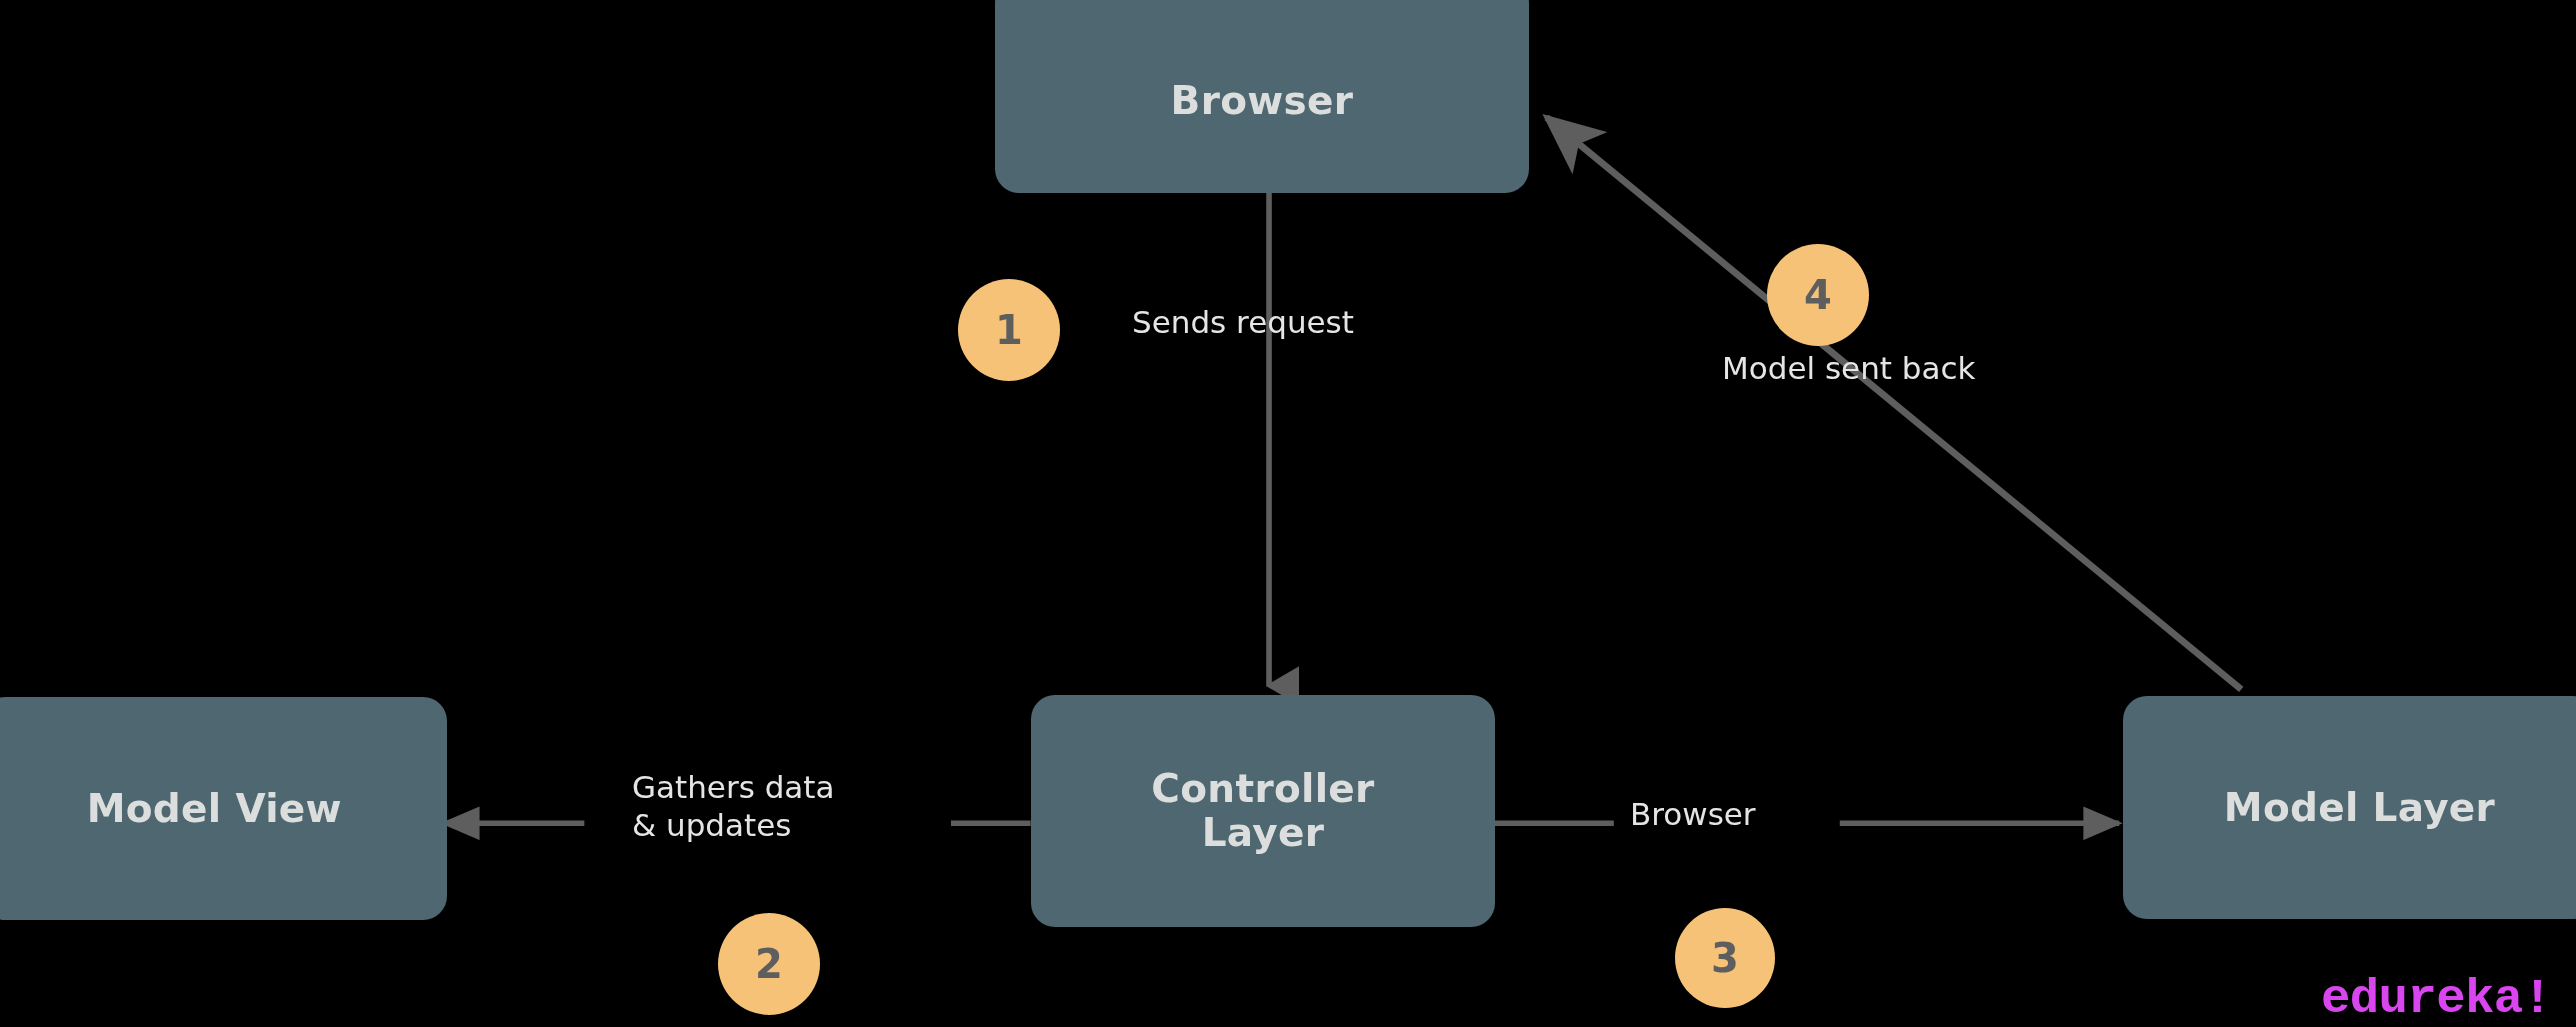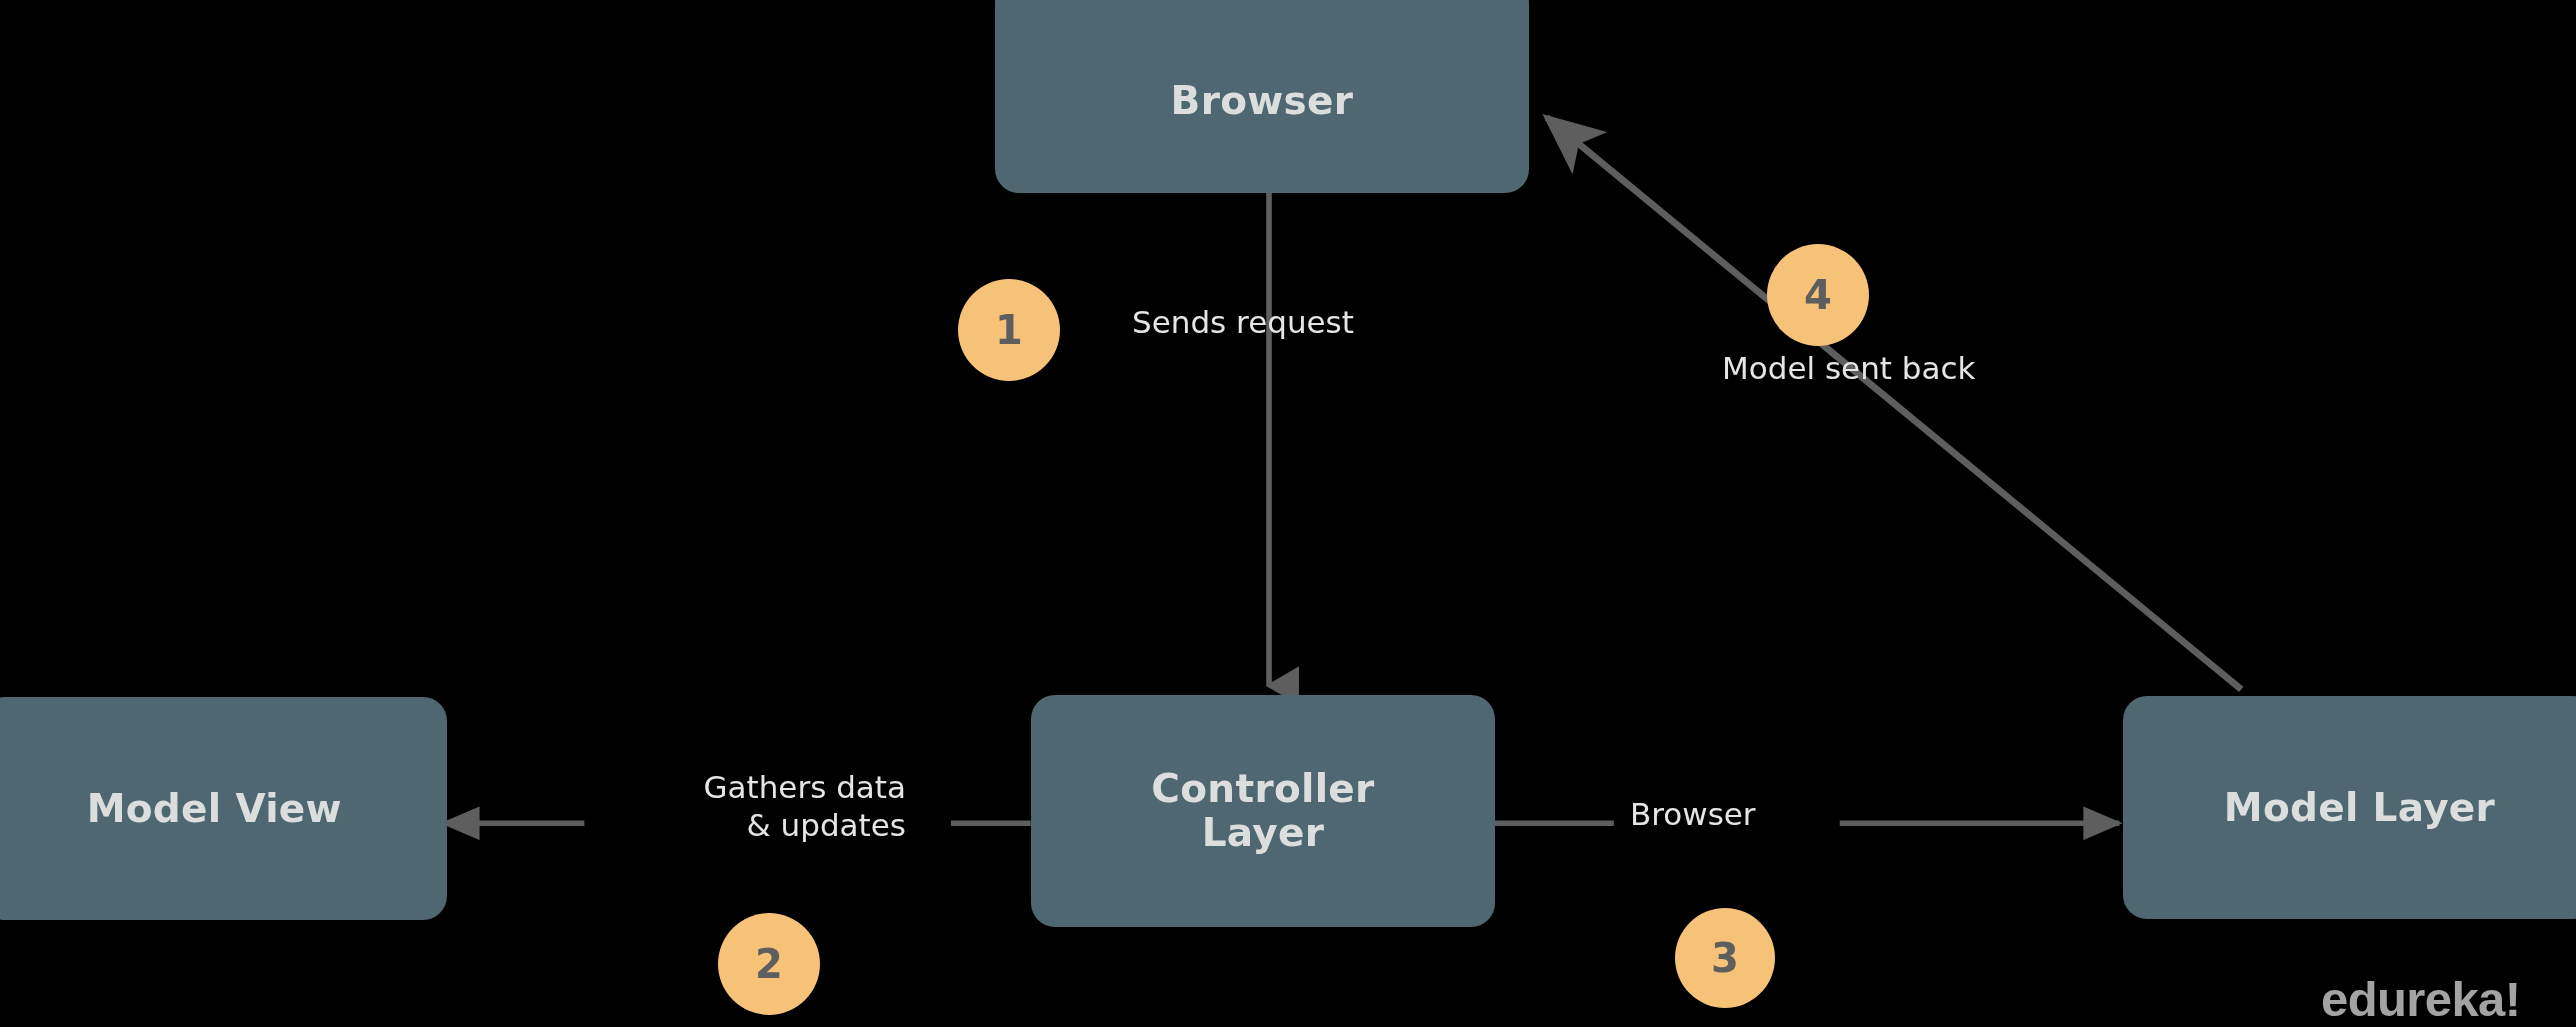--- a/index.html
+++ b/index.html
@@ -90,29 +90,29 @@
     color: #e5e5e5;
     font-family: "DejaVu Sans", sans-serif;
     font-weight: normal;
     font-size: 31px;
     line-height: 1.22;
     white-space: pre-line;
     text-align: center;
   }
   #label-sends-request { left: 1132px; top: 288px; }
   #label-result-sent-back { left: 1722px; top: 334px; }
-  #label-gathers { left: 632px; top: 753px; width: 274px; text-align: right; }
+  #label-gathers { left: 632px; top: 753px; width: 274px; text-align: left; }
   #label-renders { left: 1630px; top: 780px; }
 
   #logo-edureka {
     position: absolute;
     left: 2321px;
     top: 959px;
-    color: #a3a3a3;
-    font-family: Liberation Sans, sans-serif;
+    color: #d946ef;
+    font-family: Liberation Mono, monospace;
     font-weight: bold;
     font-size: 49px;
     letter-spacing: -0.6px;
     line-height: 1;
   }
 
   svg#edges {
     position: absolute;
     left: 0; top: 0;
     width: 2576px;

